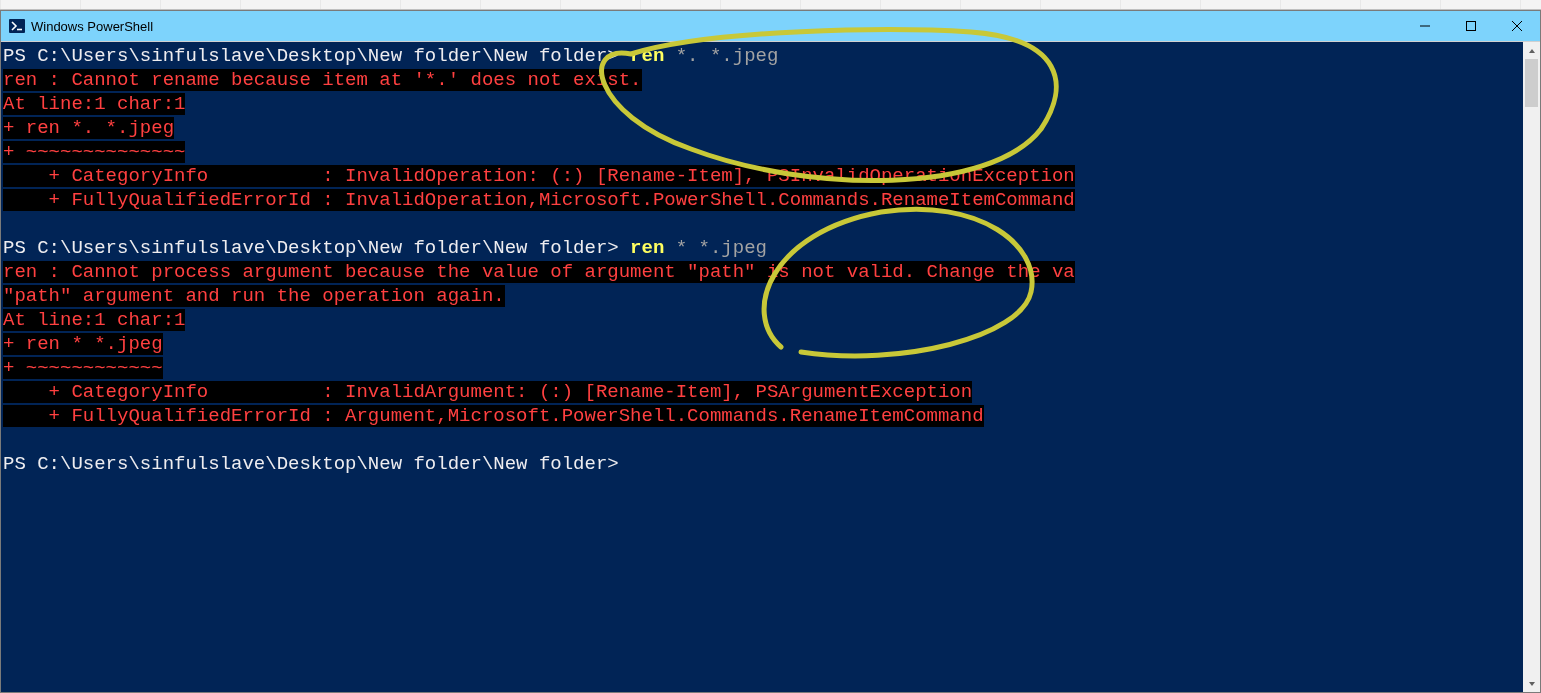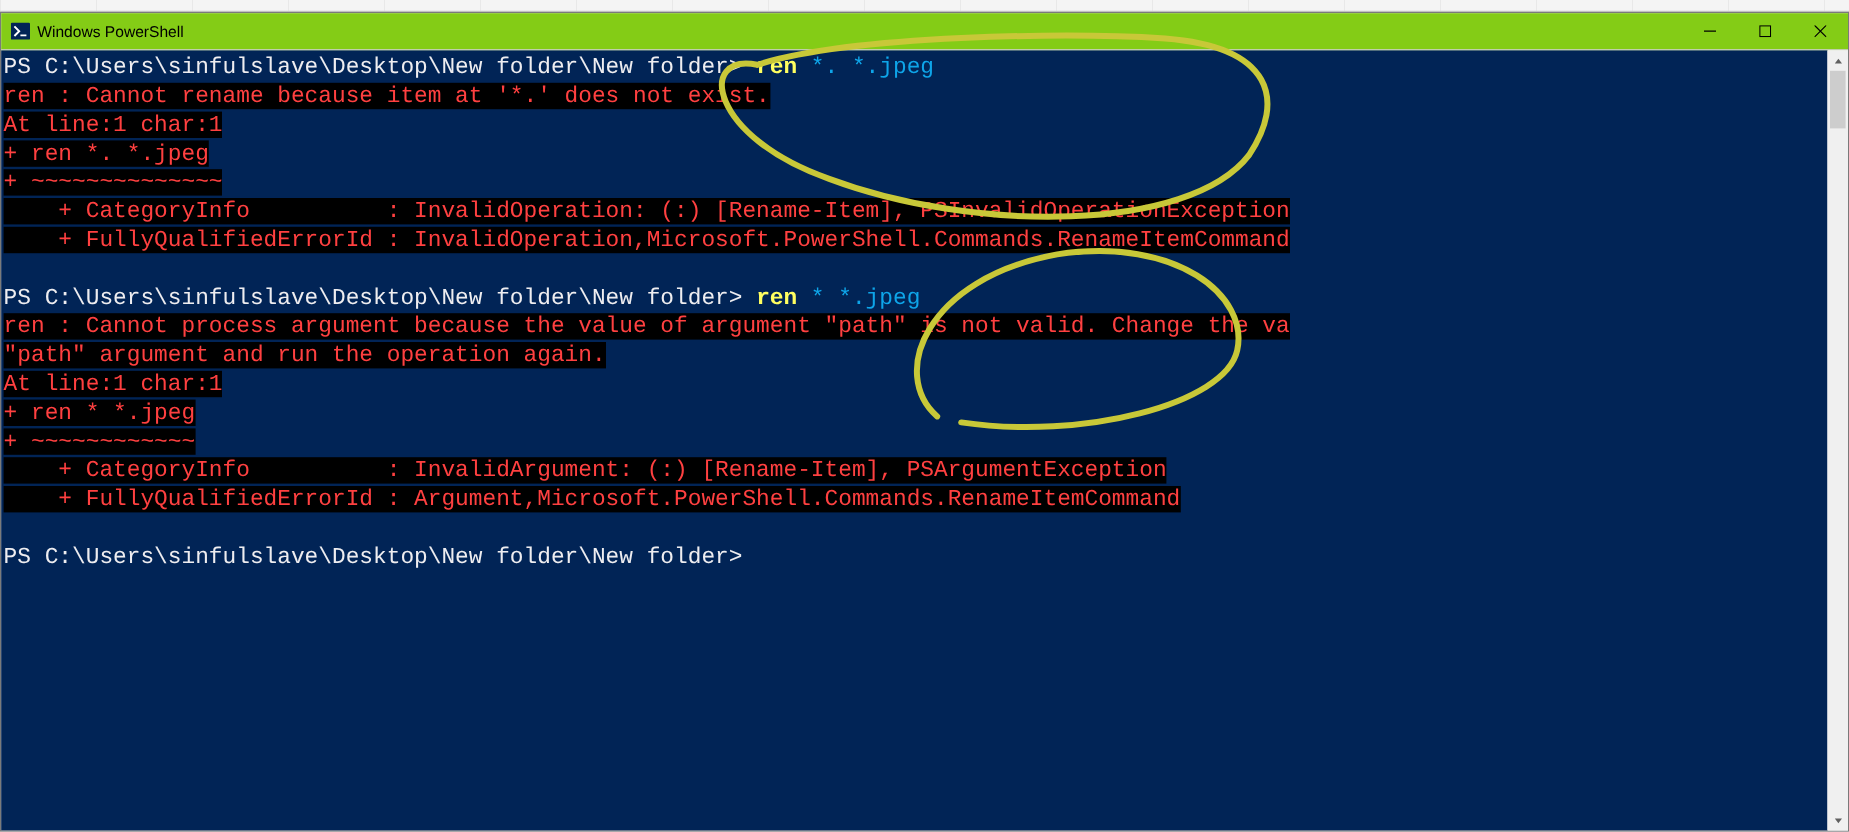--- a/index.html
+++ b/index.html
@@ -2,21 +2,21 @@
 <html><head>
 <meta charset="utf-8">
 <style>
   * { margin: 0; padding: 0; box-sizing: border-box; }
   html, body { width: 1541px; height: 693px; font-family: "Segoe UI", sans-serif; background: #f0f0f0; overflow: hidden; }
   .window {
     position: absolute; left: 0; top: 10px; width: 1541px; height: 683px;
     border: 1px solid #7a7a7a; background: #fff; display: flex; flex-direction: column;
   }
   .titlebar {
-    height: 31px; background: #84cc16; display: flex; align-items: center;
+    height: 31px; background: #7dd3fc; display: flex; align-items: center;
     border-bottom: 1px solid #d0d0d0; user-select: none;
   }
   .titlebar .icon { width: 16px; height: 16px; margin: 0 6px 0 8px; flex: 0 0 auto; }
   .titlebar .title { font-size: 13px; color: #000; flex: 0 0 auto; }
   .titlebar .spacer { flex: 1 1 auto; }
   .winbtn {
     width: 46px; height: 30px; display: flex; align-items: center; justify-content: center;
     cursor: default; font-size: 10px; color: #000;
   }
 
@@ -32,21 +32,21 @@
   .sb-btn {
     height: 17px; background: #f0f0f0; display: flex; align-items: center; justify-content: center;
     color: #606060; font-size: 9px;
   }
   .sb-track { flex: 1 1 auto; background: #f0f0f0; position: relative; }
   .sb-thumb { position: absolute; left: 2px; right: 2px; top: 0; height: 48px; background: #cdcdcd; }
 
   .ln { display: block; }
   .prompt-white { color: #eeedf0; }
   .cmd-yellow { color: #ffff60; font-weight: bold; }
-  .arg-gray { color: #0ea5e9; margin-top: 24px; }
+  .arg-gray { color: #a3a3a3; margin-top: 24px; }
   .err { color: #ff4040; background: #000000; }
 
   .annot { position: absolute; pointer-events: none; }
   .annot svg { overflow: visible; }
   .annot path { stroke: #c8c838; stroke-width: 5; fill: none; stroke-linecap: round; stroke-linejoin: round; }
 
   .toolbar-hint {
     position: absolute; top: 0; left: 0; right: 0; height: 10px;
     background: repeating-linear-gradient(90deg, #e8e8e8 0 1px, #f4f4f4 1px 80px);
     border-bottom: 1px solid #c0c0c0;

